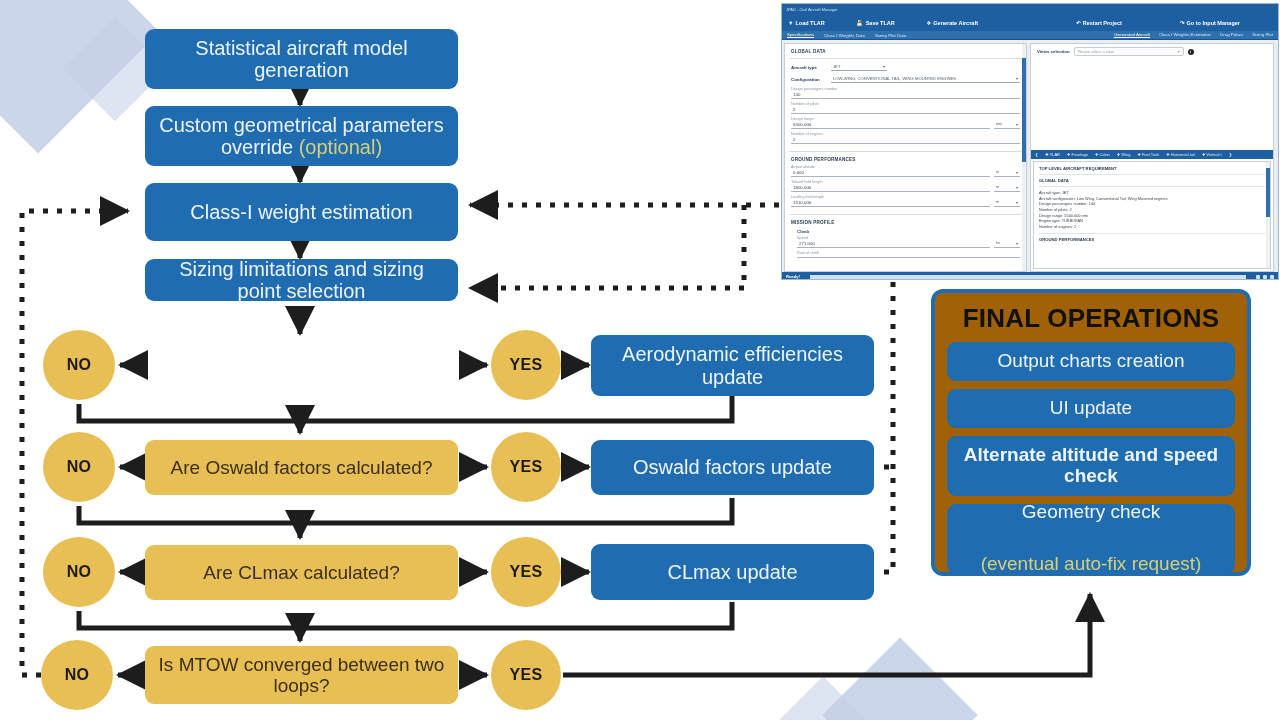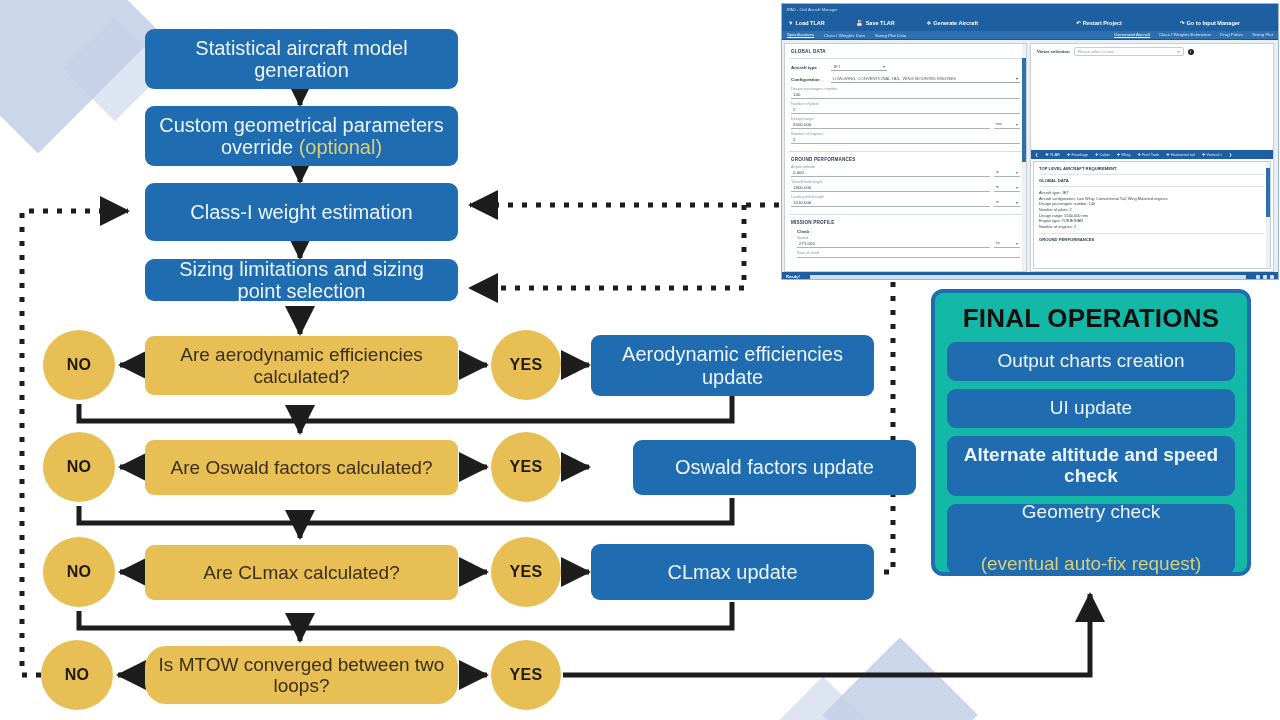--- a/index.html
+++ b/index.html
@@ -27,21 +27,21 @@
   .node.gold{background:#e8bf55;color:#3b2f17;font-size:19px;}
   .node .opt{color:#d6cf7a;}
   .circle{
     position:absolute;border-radius:50%;background:#e8bf55;color:#1d1a12;
     display:flex;align-items:center;justify-content:center;
     font-size:16px;font-weight:bold;letter-spacing:.3px;
   }
 
   
   #final-ops{
-    position:absolute;box-sizing:border-box;background:#14b8a6;
+    position:absolute;box-sizing:border-box;background:#a16207;
     border:4px solid #1f6cb0;border-radius:12px;
     display:flex;flex-direction:column;align-items:stretch;
     padding:8px 12px 12px 12px;
   }
   #final-ops .fo-title{
     text-align:center;font-size:26px;font-weight:bold;color:#111111;
     margin:2px 0 8px 0;letter-spacing:.2px;
   }
   #final-ops .fo-item{
     background:#1f6cb0;color:#eef4fb;border-radius:9px;
@@ -204,41 +204,38 @@
   </div>
 
   <div class="node blue" style="left:145px;top:259px;width:313px;height:42px;">
     <span>Sizing limitations and sizing point selection</span>
   </div>
 
   <div class="node blue" style="left:591px;top:335px;width:283px;height:61px;">
     <span>Aerodynamic efficiencies update</span>
   </div>
 
-  <div class="node blue" style="left:591px;top:440px;width:283px;height:55px;margin-left:42px;">
+  <div class="node blue" style="left:591px;top:440px;width:283px;height:55px;">
     <span>Oswald factors update</span>
   </div>
 
   <div class="node blue" style="left:591px;top:544px;width:283px;height:56px;">
     <span>CLmax update</span>
   </div>
 
-  <div class="node gold" style="left:145px;top:336px;width:313px;height:59px;">
-    <span>Are aerodynamic efficiencies calculated?</span>
-  </div>
 
   <div class="node gold" style="left:145px;top:440px;width:313px;height:55px;">
     <span>Are Oswald factors calculated?</span>
   </div>
 
   <div class="node gold" style="left:145px;top:545px;width:313px;height:55px;">
     <span>Are CLmax calculated?</span>
   </div>
 
-  <div class="node gold" style="left:145px;top:646px;width:313px;height:58px;border-radius:21px;">
+  <div class="node gold" style="left:145px;top:646px;width:313px;height:58px;">
     <span>Is MTOW converged between two loops?</span>
   </div>
 
   <div class="circle" style="left:43px;top:330px;width:72px;height:70px;">
     <span>NO</span>
   </div>
   <div class="circle" style="left:43px;top:432px;width:72px;height:70px;">
     <span>NO</span>
   </div>
   <div class="circle" style="left:43px;top:537px;width:72px;height:70px;">

